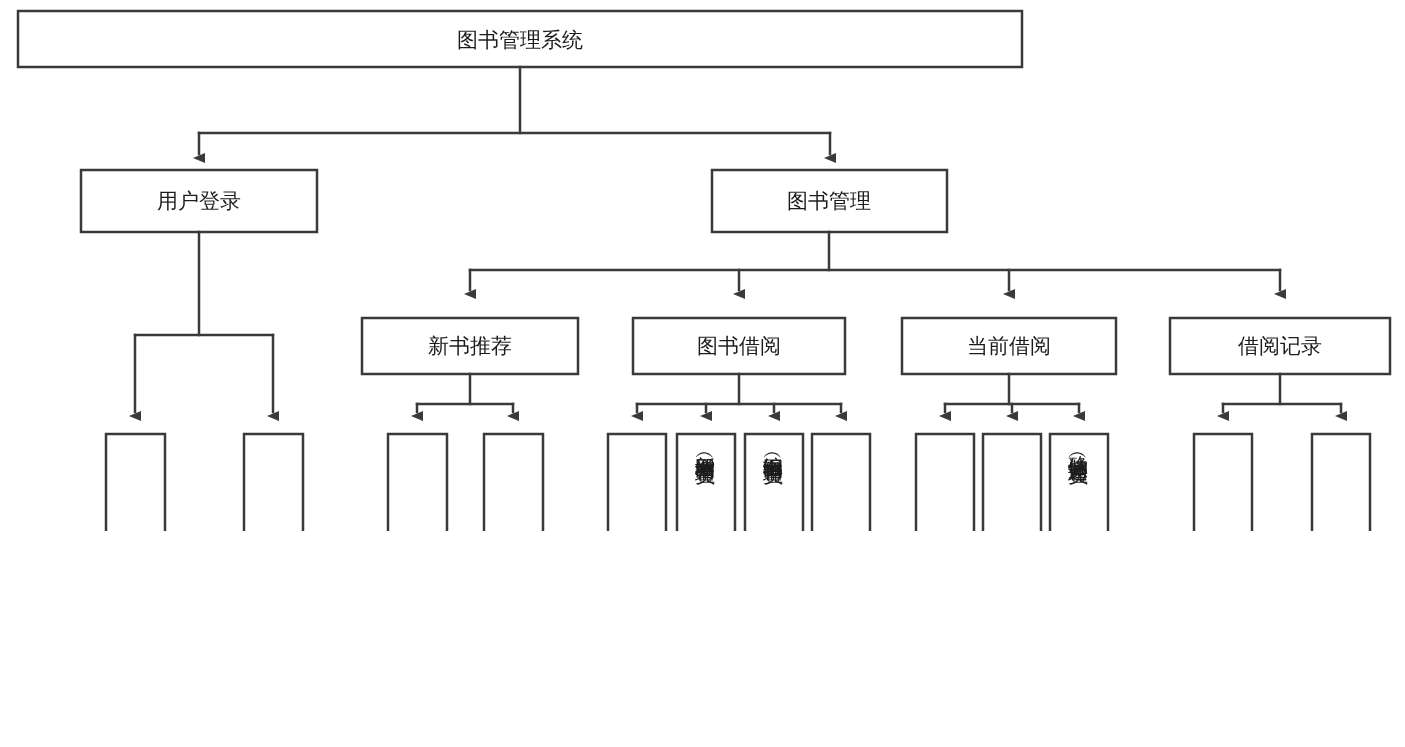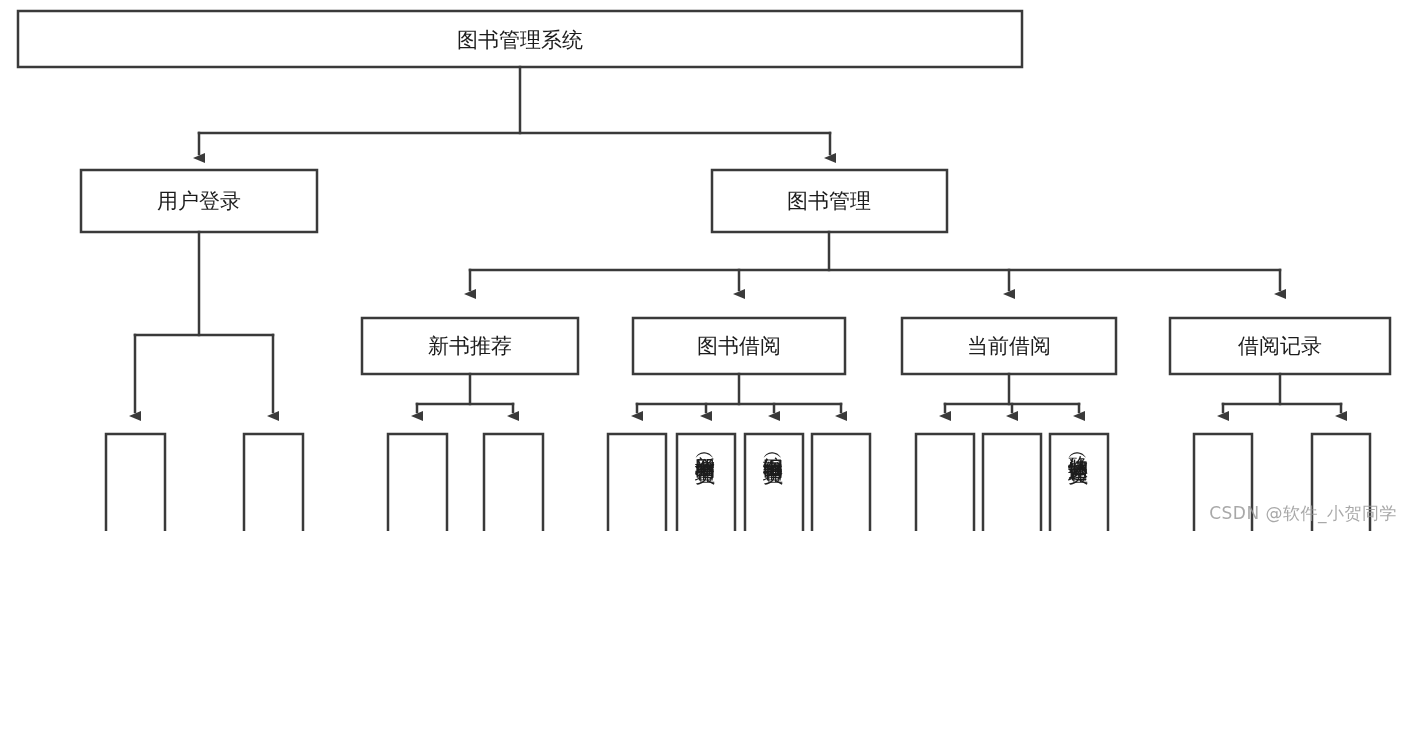--- a/index.html
+++ b/index.html
@@ -209,15 +209,14 @@
     <span class="vlabel-text">确认归还（管理员）</span>
   </div>
 
   <div class="vlabel-wrap centered" style="left:1194px; top:434px; width:58px; height:302px;">
     <span class="vlabel-text">新增借阅记录</span>
   </div>
   <div class="vlabel-wrap centered" style="left:1312px; top:434px; width:58px; height:302px;">
     <span class="vlabel-text">查询借阅记录</span>
   </div>
 
-  <div id="watermark">CSDN @软件_小贺同学</div>
 
 </div>
 
 </body></html>

